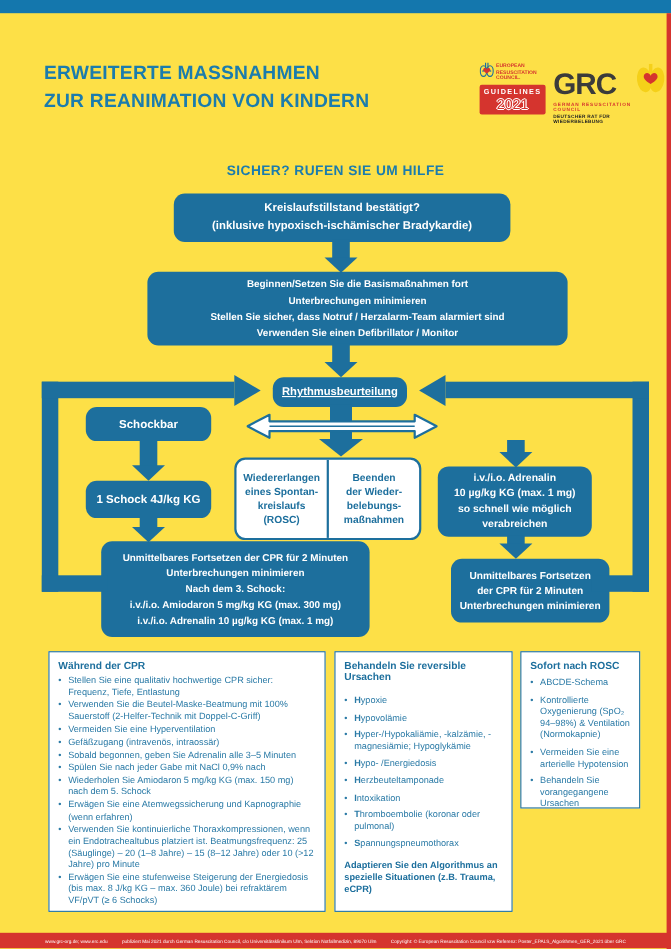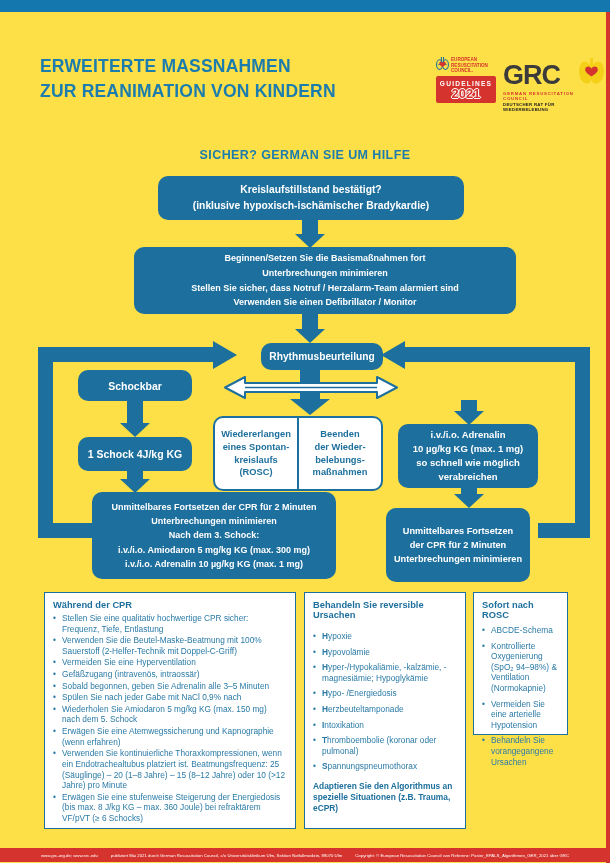--- a/index.html
+++ b/index.html
@@ -10,43 +10,43 @@
 
   
   .title{position:absolute;left:40px;top:54px;color:#1b7cad;font-size:17.5px;font-weight:bold;
          line-height:1.42;letter-spacing:.2px;white-space:pre-line;}
   .erc-logo{position:absolute;left:436px;top:56px;width:62px;}
   .erc-top{display:flex;align-items:flex-start;gap:2px;margin-bottom:2px;}
   .erc-org{color:#d5342e;font-size:4.6px;font-weight:bold;line-height:1.25;white-space:pre-line;padding-top:1px;}
   .erc-guidelines{background:#d5342e;border-radius:2px;width:60px;height:27px;display:flex;flex-direction:column;
          align-items:center;justify-content:center;}
   .erc-gl-word{color:#fff;font-size:6.6px;font-weight:bold;letter-spacing:1.2px;line-height:1.1;}
-  .erc-gl-year{font-size:13px;font-weight:bold;line-height:1;color:#d5342e;
+  .erc-gl-year{font-size:13px;font-weight:normal;line-height:1;color:#d5342e;
          text-shadow:-1px 0 #fff,1px 0 #fff,0 -1px #fff,0 1px #fff;}
   .grc-logo{position:absolute;left:503px;top:58px;width:86px;}
   .grc-row{display:flex;align-items:flex-end;gap:18px;}
   .grc-acronym{font-size:27px;font-weight:bold;color:#3b3b3b;letter-spacing:-1px;line-height:1;}
   .grc-org{color:#d5342e;font-size:4.3px;font-weight:bold;letter-spacing:.8px;margin-top:2px;}
   .grc-org-de{color:#222;font-size:4.3px;font-weight:bold;letter-spacing:.3px;margin-top:1px;}
 
   .banner{position:absolute;left:0;top:148px;width:610px;text-align:center;color:#1b7cad;
           font-size:12.5px;font-weight:bold;letter-spacing:.4px;}
 
   
   .fbox{position:absolute;background:#1d6f9d;color:#fff;font-weight:bold;border-radius:10px;
         display:flex;align-items:center;justify-content:center;text-align:center;white-space:pre-line;}
   .b-confirm{left:158px;top:176px;width:306px;height:44px;font-size:10.3px;line-height:1.55;}
   .b-basics{left:134px;top:247px;width:382px;height:67px;font-size:9px;line-height:1.62;}
-  .b-rhythm{left:261px;top:343px;width:122px;height:27px;font-size:10.2px;}
+  .b-rhythm{left:248px;top:343px;width:122px;height:27px;font-size:10.2px;text-decoration:underline;}
   .b-shockable{left:78px;top:370px;width:114px;height:31px;font-size:10.5px;}
   .b-nonshockable{left:400px;top:370px;width:138px;height:31px;font-size:10.5px;}
   .b-shock{left:78px;top:437px;width:114px;height:34px;font-size:10.5px;}
   .b-adrenaline{left:398px;top:424px;width:140px;height:64px;font-size:9.5px;line-height:1.5;}
   .b-cpr-left{left:92px;top:492px;width:244px;height:87px;font-size:9px;line-height:1.6;}
-  .b-cpr-right{left:386px;top:508px;width:144px;height:74px;font-size:9.2px;line-height:1.55;}
+  .b-cpr-right{left:410px;top:508px;width:144px;height:58px;font-size:9.2px;line-height:1.55;}
 
   .white-pair{position:absolute;left:213px;top:416px;width:166px;height:71px;background:#fff;
         border:2px solid #1d6f9d;border-radius:10px;display:flex;overflow:hidden;}
   .white-cell{flex:1;display:flex;align-items:center;justify-content:center;text-align:center;
         color:#1d6f9d;font-weight:bold;font-size:9.3px;line-height:1.35;white-space:pre-line;}
   .white-cell:first-child{border-right:2px solid #1d6f9d;}
 
   
   .stem{position:absolute;background:#1d6f9d;}
   .tri-down{position:absolute;width:0;height:0;border-left:15px solid transparent;
@@ -55,21 +55,21 @@
   .tri-right{position:absolute;width:0;height:0;border-top:14px solid transparent;
         border-bottom:14px solid transparent;border-left:24px solid #1d6f9d;}
   .tri-left{position:absolute;width:0;height:0;border-top:14px solid transparent;
         border-bottom:14px solid transparent;border-right:24px solid #1d6f9d;}
   .dbl-arrow{position:absolute;left:224px;top:376px;}
 
   
   .panel{position:absolute;background:#fff;border:1.5px solid #1d6f9d;padding:7px 8px;box-sizing:border-box;}
   .p1{left:44px;top:592px;width:252px;height:237px;}
   .p2{left:304px;top:592px;width:162px;height:237px;}
-  .p3{left:473px;top:592px;width:95px;height:143px;}
+  .p3{left:473px;top:592px;width:109px;height:143px;}
   .panel-title{color:#1d6f9d;font-size:9.3px;font-weight:bold;margin-bottom:3px;}
   .p2 .panel-title{margin-bottom:11px;}
   .p3 .panel-title{margin-bottom:5px;}
   .panel ul{list-style:none;margin:0;padding:0;color:#2a7aa6;font-size:8.3px;line-height:1.28;}
   .panel li{position:relative;padding-left:9px;}
   .panel li::before{content:"•";position:absolute;left:0;top:0;}
   .p1 li{margin-bottom:1px;}
   .p2 li{margin-bottom:5px;}
   .p3 li{margin-bottom:5px;}
   .causes-list li::first-letter{font-weight:bold;}
@@ -120,21 +120,21 @@
           <ellipse cx="17" cy="13" rx="6" ry="10" fill="#f5d019" transform="rotate(7 17 13)"></ellipse>
           <rect x="10.6" y="0" width="2.8" height="8" fill="#f5d019"></rect>
           <path d="M12 9.6 c-1.3-3.2-5.6-2.6-5.6 0.8 c0 2.4 3.2 4.3 5.6 6 c2.4-1.7 5.6-3.6 5.6-6 c0-3.4-4.3-4-5.6-0.8 Z" fill="#d5342e"></path>
         </svg>
       </span>
     </div>
     <div class="grc-org">GERMAN  RESUSCITATION  COUNCIL</div>
     <div class="grc-org-de">DEUTSCHER RAT FÜR WIEDERBELEBUNG</div>
   </div>
 
-  <div class="banner">SICHER? GERMAN SIE UM HILFE</div>
+  <div class="banner">SICHER? RUFEN SIE UM HILFE</div>
 
   <div class="fbox b-confirm">Kreislaufstillstand bestätigt?
 (inklusive hypoxisch-ischämischer Bradykardie)</div>
   <div class="fbox b-basics">Beginnen/Setzen Sie die Basismaßnahmen fort
 Unterbrechungen minimieren
 Stellen Sie sicher, dass Notruf / Herzalarm-Team alarmiert sind
 Verwenden Sie einen Defibrillator / Monitor</div>
   <div class="fbox b-rhythm">Rhythmusbeurteilung</div>
   <div class="fbox b-shockable">Schockbar</div>
   <div class="fbox b-shock">1 Schock 4J/kg KG</div>

